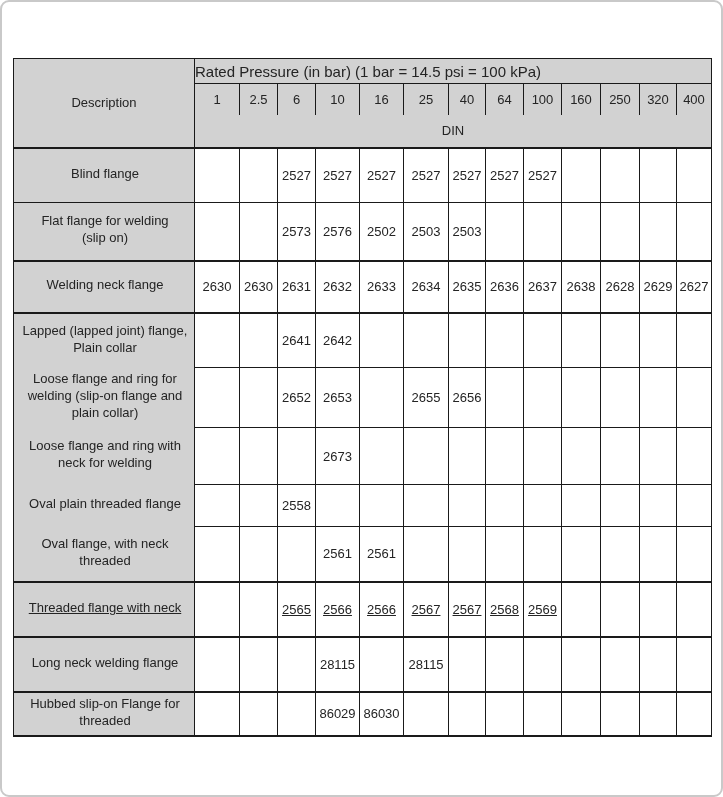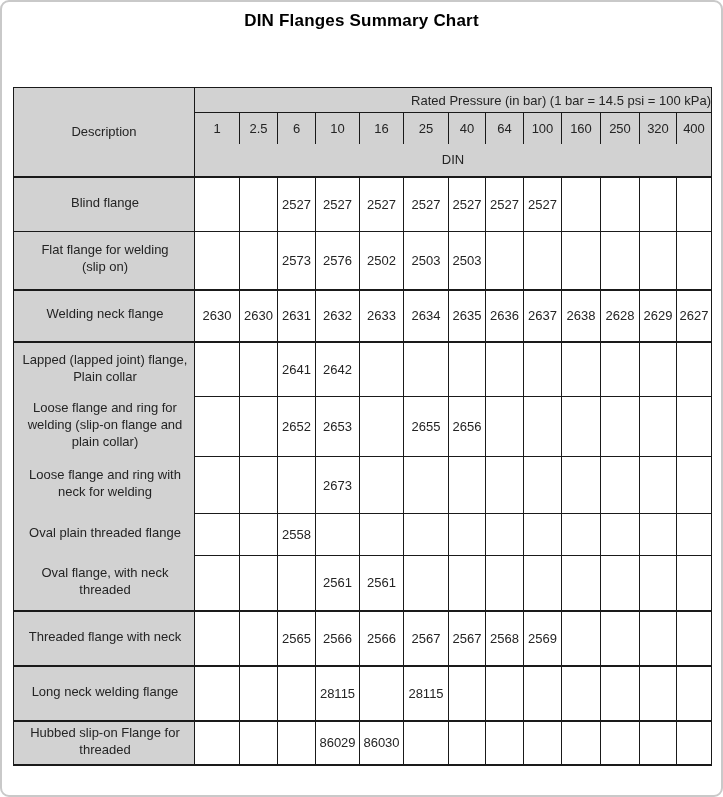--- a/index.html
+++ b/index.html
@@ -26,23 +26,23 @@
     font-size:13px;color:var(--text-col);
   }
   th,td{font-weight:normal;padding:0;}
   
   thead th{background:var(--header-bg);}
   th.desc-head{
     border-right:1px solid var(--border-col);
     text-align:center;vertical-align:middle;font-size:13px;
   }
   th.pressure-title{
-    text-align:right;vertical-align:middle;
+    text-align:left;vertical-align:middle;
     border-bottom:1px solid var(--border-col);
-    height:25px;font-size:13px;
+    height:25px;font-size:15px;
   }
   tr.pv-row{height:31px;}
   th.pv{
     text-align:center;vertical-align:middle;
     border-left:1px solid var(--border-col);
     border-bottom-style:hidden;
   }
   th.pv:first-child{border-left:none;}
   th.din-head{
     text-align:center;vertical-align:middle;height:33px;font-size:13px;
@@ -61,21 +61,20 @@
   th.desc.spaced .dline + .dline{}
   td.val{
     text-align:center;vertical-align:middle;
     background:#ffffff;font-size:13px;
   }
 </style>
 </head>
 <body>
 
 <div class="frame">
-  <h1 class="page-title">DIN Flanges Summary Chart</h1>
 
   <table class="flanges">
     <colgroup>
       <col style="width:181px">
       <col style="width:45px">
         <col style="width:38px">
         <col style="width:38px">
       <col style="width:44px">
         <col style="width:44px">
         <col style="width:45px">
@@ -255,21 +254,21 @@
           <td class="val">2561</td>
           <td class="val"></td>
           <td class="val"></td>
           <td class="val"></td>
           <td class="val"></td>
           <td class="val"></td>
           <td class="val"></td>
           <td class="val"></td>
           <td class="val"></td>
         </tr>
-        <tr class="thick" style="height: 55px;">
+        <tr class="thick" style="height: 55px; text-decoration: underline;">
           <th class="desc">
             <div class="dline">Threaded flange with neck</div>
           </th>
           <td class="val"></td>
           <td class="val"></td>
           <td class="val">2565</td>
           <td class="val">2566</td>
           <td class="val">2566</td>
           <td class="val">2567</td>
           <td class="val">2567</td>

